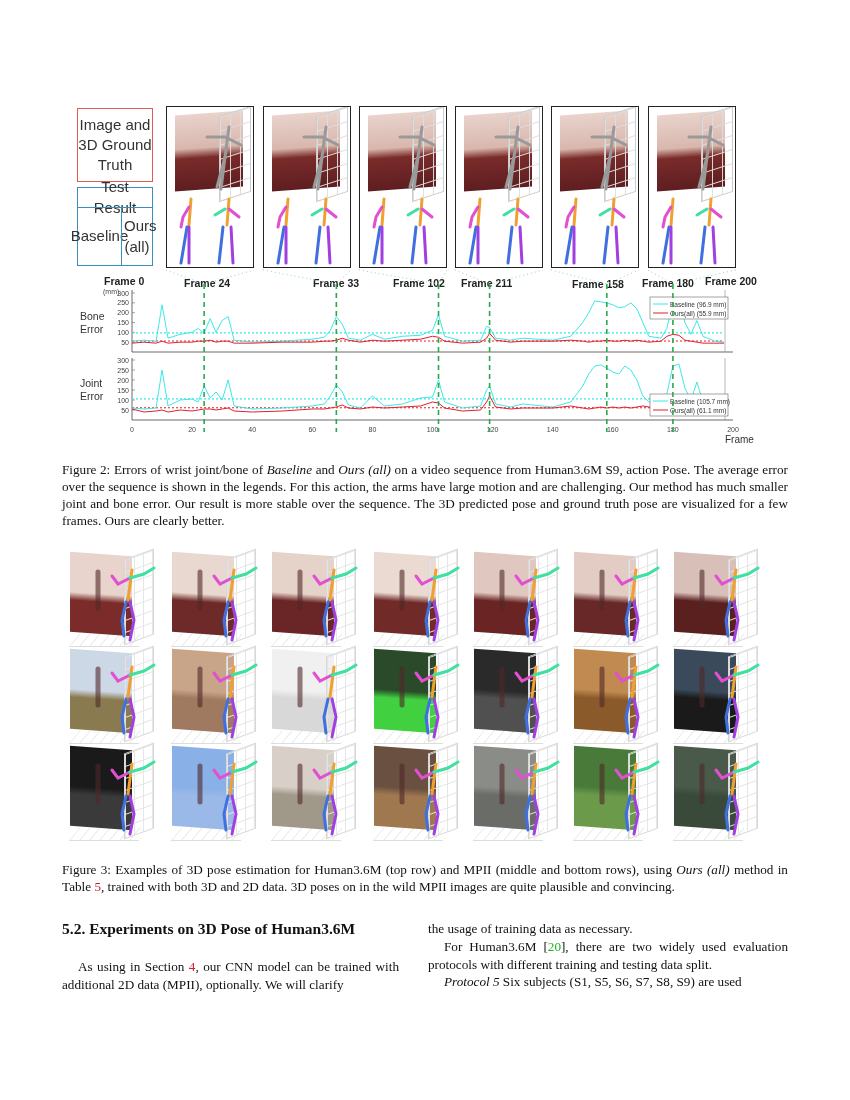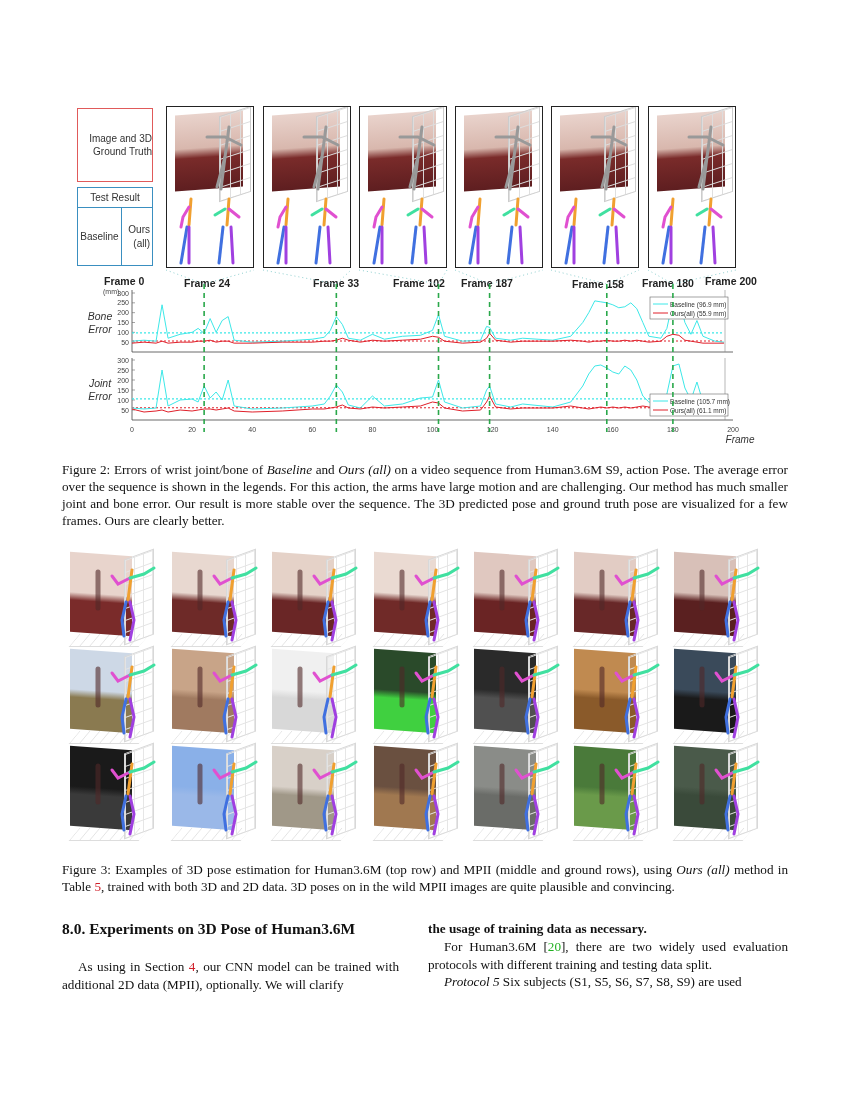--- a/index.html
+++ b/index.html
@@ -1,23 +1,23 @@
 <!DOCTYPE html>
 <html><head>
 <meta charset="utf-8">
 <style>
   html, body { margin:0; padding:0; background:#fff; }
   body { width:850px; height:1100px; position:relative; overflow:hidden; font-family:"Liberation Serif", serif; color:#111; }
   .abs { position:absolute; }
-  .legend-box { position:absolute; box-sizing:border-box; font-family:"Liberation Sans", sans-serif; font-size:10px; color:#333; text-align:right; display:flex; align-items:center; justify-content:center; line-height:1.35; }
+  .legend-box { position:absolute; box-sizing:border-box; font-family:"Liberation Sans", sans-serif; font-size:15px; color:#333; text-align:center; display:flex; align-items:center; justify-content:center; line-height:1.35; }
   .panel { position:absolute; border:1.6px solid #222; box-sizing:border-box; background:#fff; overflow:hidden; }
   .scene { position:absolute; left:8px; top:6px; width:68px; height:76px; background:linear-gradient(180deg,#e9d3cc 0%,#d8b7ad 45%,#7a2b2a 58%,#5e1e20 100%); transform:skewY(-4deg); }
   .grid3d { position:absolute; left:52px; top:4px; width:30px; height:84px; border:1px solid #ccc; background-image:linear-gradient(#ddd 1px, transparent 1px), linear-gradient(90deg,#ddd 1px, transparent 1px); background-size:10px 14px; transform:skewY(-18deg); }
   .frame-label { position:absolute; font-family:"Liberation Sans", sans-serif; font-weight:bold; font-size:10.5px; color:#222; white-space:nowrap; }
-  .axis-label { position:absolute; font-family:"Liberation Sans", sans-serif; font-size:10.5px; color:#333; text-align:center; line-height:1.25;font-style:italic; }
+  .axis-label { position:absolute; font-family:"Liberation Sans", sans-serif; font-size:10.5px; color:#333; line-height:1.25; }
   .tick { position:absolute; font-family:"Liberation Sans", sans-serif; font-size:7px; color:#444; }
   .caption { position:absolute; font-size:13.2px; line-height:17px; text-align:justify; }
   .caption i { font-style:italic; }
   .ref-red { color:#d0202a; }
   .ref-green { color:#22b022; }
   .thumb { position:absolute; width:92px; height:100px; }
   .thumb .img { position:absolute; left:2px; top:6px; width:62px; height:80px; transform:skewY(4deg); }
   .thumb .grid { position:absolute; left:56px; top:6px; width:28px; height:84px; border:1px solid #d8d8d8; background-image:linear-gradient(#e4e4e4 1px, transparent 1px), linear-gradient(90deg,#e4e4e4 1px, transparent 1px); background-size:9px 12px; transform:skewY(-20deg); }
   .thumb .floor { position:absolute; left:6px; top:86px; width:70px; height:12px; border-bottom:1px solid #ddd; background-image:linear-gradient(90deg,#e4e4e4 1px, transparent 1px); background-size:10px 12px; transform:skewX(-40deg); }
   .section-title { position:absolute; font-weight:bold; font-size:15.5px; }
@@ -162,21 +162,21 @@
           </g>
         </svg>
       </div>
     </div>
 
   <div id="frame-labels">
       <div class="frame-label" style="left: 104px; top: 275px;">Frame 0</div>
       <div class="frame-label" style="left: 184px; top: 277px;">Frame 24</div>
       <div class="frame-label" style="left: 313px; top: 277px;">Frame 33</div>
       <div class="frame-label" style="left: 393px; top: 277px;">Frame 102</div>
-      <div class="frame-label" style="left: 461px; top: 277px;">Frame 187</div>
+      <div class="frame-label" style="left: 461px; top: 277px;">Frame 211</div>
       <div class="frame-label" style="left: 572px; top: 278px;">Frame 158</div>
       <div class="frame-label" style="left: 642px; top: 277px;">Frame 180</div>
       <div class="frame-label" style="left: 705px; top: 275px;">Frame 200</div>
     </div>
 
   <svg id="chart-svg" class="abs" style="left:0;top:0;" width="850" height="450" viewBox="0 0 850 450">
       <polyline points="166,270 204.12,284 254,270" fill="none" stroke="#8fd0d0" stroke-width="1" stroke-dasharray="1,3"></polyline>
       <polyline points="263,270 336.34000000000003,284 351,270" fill="none" stroke="#8fd0d0" stroke-width="1" stroke-dasharray="1,3"></polyline>
       <polyline points="359,270 438.51,284 447,270" fill="none" stroke="#8fd0d0" stroke-width="1" stroke-dasharray="1,3"></polyline>
       <polyline points="455,270 489.59499999999997,284 543,270" fill="none" stroke="#8fd0d0" stroke-width="1" stroke-dasharray="1,3"></polyline>
@@ -580,31 +580,31 @@
             <path d="M62 30 L76 26 L86 20" stroke="#40e0a0"></path>
             <path d="M58 54 L54 72 L56 88" stroke="#4070e0"></path>
             <path d="M62 54 L66 72 L62 92" stroke="#a040e0"></path>
             <path d="M30 24 L30 60" stroke="rgba(80,40,40,0.6)" stroke-width="5"></path>
           </g>
         </svg>
       </div>
     </div>
 
   <div class="caption" style="left:62px;top:861px;width:726px;">
-    <span>Figure 3: Examples of 3D pose estimation for Human3.6M (top row) and MPII (middle and ground rows), using </span><i>Ours (all)</i><span> method in Table </span><span class="ref-red">5</span><span>, trained with both 3D and 2D data. 3D poses on in the wild MPII images are quite plausible and convincing.</span>
+    <span>Figure 3: Examples of 3D pose estimation for Human3.6M (top row) and MPII (middle and bottom rows), using </span><i>Ours (all)</i><span> method in Table </span><span class="ref-red">5</span><span>, trained with both 3D and 2D data. 3D poses on in the wild MPII images are quite plausible and convincing.</span>
   </div>
 </div>
 
-<div class="section-title" style="left:62px;top:920px;">8.0. Experiments on 3D Pose of Human3.6M</div>
+<div class="section-title" style="left:62px;top:920px;">5.2. Experiments on 3D Pose of Human3.6M</div>
 
 <div class="body-text" style="left:62px;top:958px;width:337px;text-indent:16px;">
   <span>As using in Section </span><span class="ref-red">4</span><span>, our CNN model can be trained with additional 2D data (MPII), optionally. We will clarify</span>
 </div>
 
 <div>
-  <div class="body-text" style="left:428px;top:920px;width:360px;font-weight:bold;">the usage of training data as necessary.</div>
+  <div class="body-text" style="left:428px;top:920px;width:360px;">the usage of training data as necessary.</div>
   <div class="body-text" style="left:428px;top:938px;width:360px;text-indent:16px;">
     <span>For Human3.6M [</span><span class="ref-green">20</span><span>], there are two widely used evaluation protocols with different training and testing data split.</span>
   </div>
   <div class="body-text" style="left:428px;top:973px;width:360px;text-indent:16px;">
     <i>Protocol 5</i><span> Six subjects (S1, S5, S6, S7, S8, S9) are used</span>
   </div>
 </div>
 
 </body></html>

